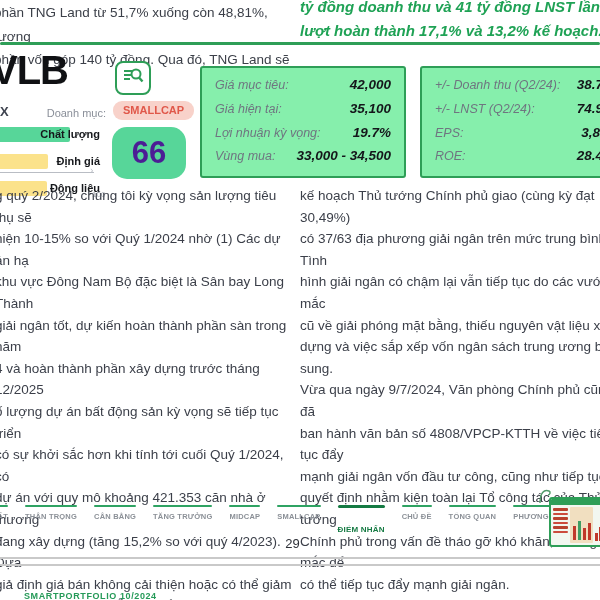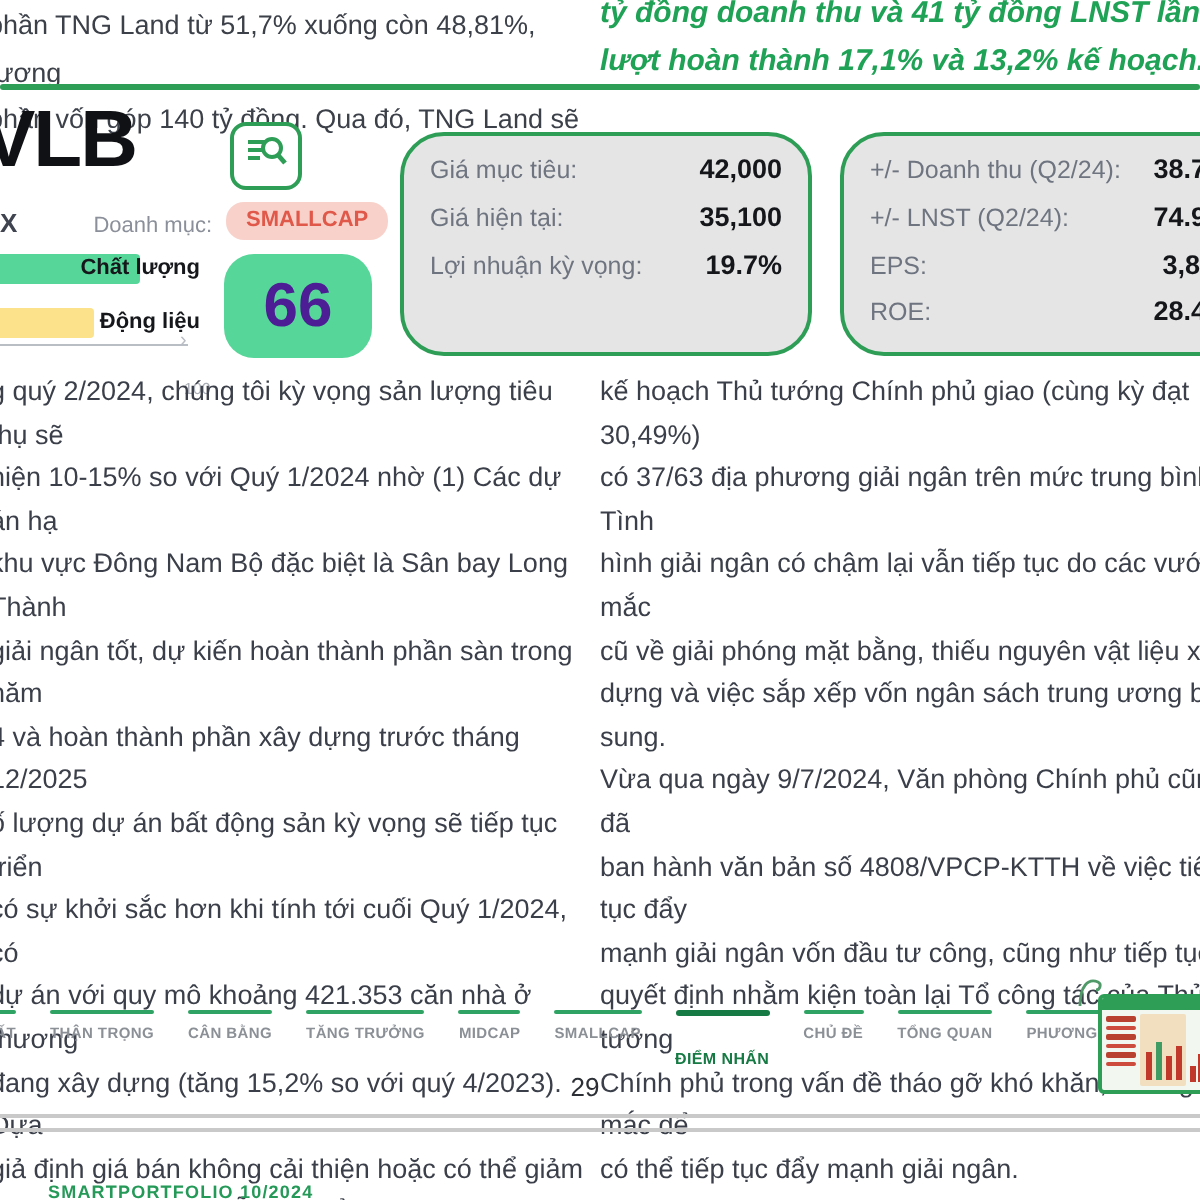--- a/index.html
+++ b/index.html
@@ -39,22 +39,22 @@
     font-size:11px; font-weight:bold; color:#15171b; white-space:nowrap; }
   .bar-axis { position:absolute; left:0; top:172px; width:94px;
     border-top:1.5px solid #b9bdc4; }
   .bar-axis-arrow { position:absolute; left:90px; top:165px; font-size:10px; color:#b9bdc4; }
   .bar-axis-max { position:absolute; left:92px; top:174px; font-size:8px; color:#aaaeb6;margin-top:16px; }
 
   .score-box { position:absolute; left:112px; top:127px; width:74px; height:52px;
     border-radius:15px; background:#57d699; display:flex; align-items:center; justify-content:center; }
   .score-box span { font-size:31px; font-weight:bold; color:#4c1d95; }
 
-  .green-box { position:absolute; background:#e5e5e5; border:2.2px solid #2e9e57;
-    border-radius:22px; padding:9px 13px 7px; }
+  .green-box { position:absolute; background:#86efac; border:2.2px solid #2e9e57;
+    border-radius:3px; padding:9px 13px 7px;font-style:italic; }
   .price-box { left:200px; top:66px; width:206px; height:112px; }
   .metrics-box { left:420px; top:66px; width:205px; height:112px; padding-right:8px; }
   .kv-row { display:flex; align-items:baseline; height:23.8px; }
   .kv-label { font-size:12.5px; color:#6f7580; white-space:nowrap; }
   .kv-value { margin-left:auto; font-size:13.5px; font-weight:bold; color:#14161a; white-space:nowrap; }
 
   
   .body-left { position:absolute; left:-5px; top:185px; width:300px; }
   .body-right { position:absolute; left:300px; top:185px; width:325px; }
   .body-par { font-size:13.5px; line-height:21.6px; color:#3b3f49; }
@@ -118,20 +118,24 @@
 <div class="exchange">X</div>
 <div class="cat-label">Doanh mục:</div>
 <div class="cat-badge">SMALLCAP</div>
 
 <div class="bars">
   <div class="bar-row">
     <div class="bar-fill bar-green" style="width:70px"></div>
     <span class="bar-label">Chất lượng</span>
   </div>
   <div class="bar-row">
+    <div class="bar-fill bar-yellow" style="width:48px"></div>
+    <span class="bar-label">Định giá</span>
+  </div>
+  <div class="bar-row">
     <div class="bar-fill bar-yellow" style="width:47px"></div>
     <span class="bar-label">Động liệu</span>
   </div>
 </div>
 <div class="bar-axis"></div>
 <div class="bar-axis-arrow">›</div>
 <div class="bar-axis-max">100</div>
 
 <div class="score-box">
   <span>66</span>
@@ -142,20 +146,24 @@
     <span class="kv-label">Giá mục tiêu:</span>
     <span class="kv-value">42,000</span>
   </div>
   <div class="kv-row">
     <span class="kv-label">Giá hiện tại:</span>
     <span class="kv-value">35,100</span>
   </div>
   <div class="kv-row">
     <span class="kv-label">Lợi nhuận kỳ vọng:</span>
     <span class="kv-value">19.7%</span>
+  </div>
+  <div class="kv-row">
+    <span class="kv-label">Vùng mua:</span>
+    <span class="kv-value">33,000 - 34,500</span>
   </div>
 </div>
 
 <div class="green-box metrics-box">
   <div class="kv-row">
     <span class="kv-label">+/- Doanh thu (Q2/24):</span>
     <span class="kv-value">38.7%</span>
   </div>
   <div class="kv-row">
     <span class="kv-label">+/- LNST (Q2/24):</span>

